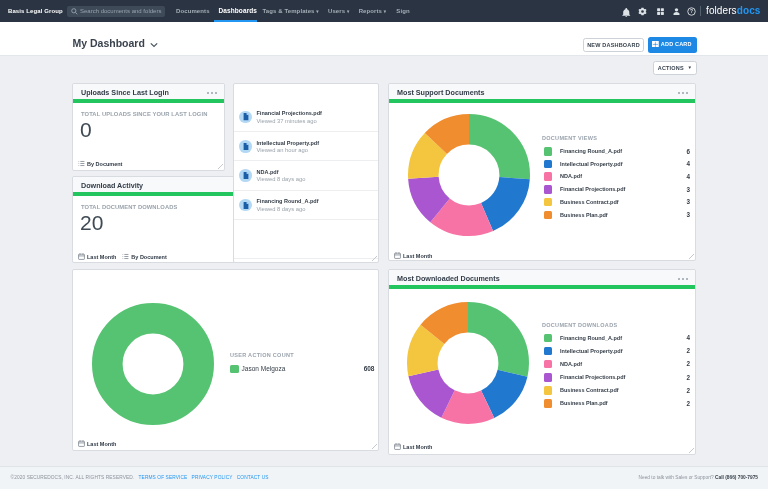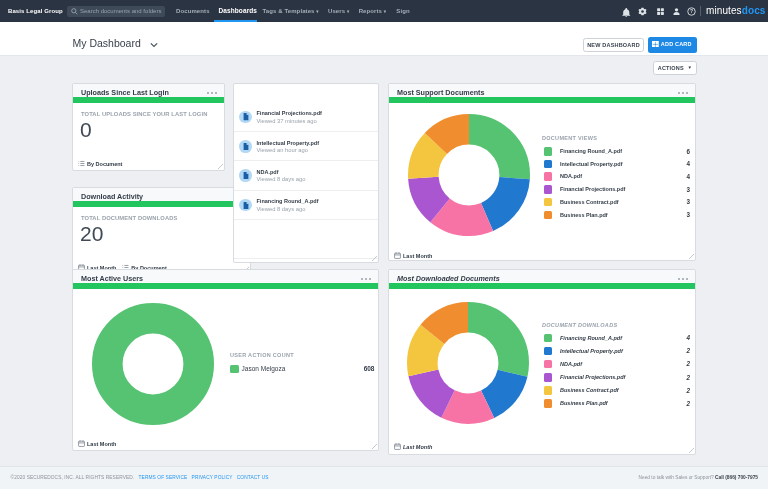--- a/index.html
+++ b/index.html
@@ -17,34 +17,34 @@
 .navitem .car { font-size:4.5px; position:relative; top:-0.5px; }
 #navline { position:absolute; left:214px; top:20px; width:43px; height:2px; background:#2196f3; }
 .nico { position:absolute; top:6.5px; }
 #logodiv { position:absolute; left:700px; top:6px; width:1px; height:10px; background:#525f6d; }
 #logo { position:absolute; left:706px; top:0; height:22px; line-height:22px; font-size:10px; letter-spacing:0.1px; }
 #logo .w { color:#fff; font-weight:500; }
 #logo .b { color:#2196f3; font-weight:700;text-align:right; }
 
 
 #phead { position:absolute; left:0; top:22px; width:768px; height:34px; background:#fff; border-bottom:1px solid #e3e6ea; }
-#ptitle { position:absolute; left:72.5px; top:15px; font-size:10.5px; font-weight:normal; color:#3a424d; }
+#ptitle { position:absolute; left:72.5px; top:15px; font-size:10.5px; font-weight:bold; color:#3a424d; }
 
 .btn { position:absolute; background:#fff; border:1px solid #ccd2d8; border-radius:2.5px; font-size:5.5px; font-weight:bold; color:#39434e; letter-spacing:0.2px; text-align:center; }
 #btn-nd { left:583px; top:15.5px; width:61px; height:14px; line-height:12.5px; }
 #btn-ac { position:absolute; left:647.5px; top:15px; width:49px; height:15.5px; background:#1e88e5; border-radius:2.5px; color:#fff; font-size:5.5px; font-weight:bold; letter-spacing:0.2px; text-align:center; line-height:15.5px; }
 #btn-ac svg { position:relative; top:1px; margin-right:2px; }
 
 
 #btn-actions { left:653px; top:61px; width:44px; height:13.5px; line-height:12px; }
 #btn-actions .car { font-size:4.5px; position:relative; top:-1px; margin-left:2px; }
 
 
 .card { position:absolute; background:#fff; border:1px solid #d8dce1; border-radius:2px; }
-.card-h { position:absolute; left:0; top:0; right:0; height:18.5px; background:#f8f9fa; border-bottom:6px solid #22c55e; border-radius:2px 2px 0 0; }
+.card-h { position:absolute; left:0; top:0; right:0; height:18.5px; background:#f8f9fa; border-bottom:4px solid #22c55e; border-radius:2px 2px 0 0; }
 .card-h .t { position:absolute; left:8px; top:0; line-height:18px; font-size:7.2px; font-weight:bold; color:#323c48; }
 .dots { position:absolute; right:7px; top:8px; width:12px; height:3px; }
 .dots i { float:left; width:2px; height:2px; border-radius:50%; background:#98a1ab; margin-left:2px; }
 .rsz { position:absolute; right:1px; bottom:1px; width:6px; height:6px;
   background:linear-gradient(135deg, transparent 50%, transparent 55%, #c3c9cf 55%, #c3c9cf 65%, transparent 65%); }
 .statlabel { position:absolute; left:8px; font-size:5.8px; letter-spacing:0.1px; color:#9aa3ac; font-weight:600; }
 .statnum { position:absolute; left:7px; font-size:21px; font-weight:300; color:#3f4a55; line-height:17px; }
 .cfoot { position:absolute; left:5px; font-size:5.5px; font-weight:bold; color:#2f3945; }
 .cfoot svg { position:relative; top:1px; margin-right:2px; }
 .cfoot .sep { display:inline-block; width:6px; }
@@ -104,21 +104,21 @@
     </svg>
   <svg class="nico" style="left:671.5px;" width="9" height="9" viewBox="0 0 24 24" fill="#dde2e7">
       <circle cx="12" cy="7.5" r="4.5"></circle>
       <path d="M12 13.5c-5 0-8 2.5-8 6V21h16v-1.5c0-3.5-3-6-8-6z"></path>
     </svg>
   <svg class="nico" style="left:686.5px;" width="9" height="9" viewBox="0 0 24 24">
       <circle cx="12" cy="12" r="10" fill="none" stroke="#dde2e7" stroke-width="2.4"></circle>
       <text x="12" y="17" font-size="13" font-weight="bold" fill="#dde2e7" text-anchor="middle" font-family="Liberation Sans">?</text>
     </svg>
   <div id="logodiv"></div>
-  <span id="logo"><span class="w">minutes</span><span class="b">docs</span></span>
+  <span id="logo"><span class="w">folders</span><span class="b">docs</span></span>
 </div>
 
 <div id="phead">
   <span id="ptitle">My Dashboard</span>
   <svg id="pchev" style="position:absolute; left:148.5px; top:18px;" width="10" height="10" viewBox="0 0 10 10">
       <path d="M1.8 3.3l3.2 3.2 3.2-3.2" fill="none" stroke="#4a545e" stroke-width="1.2"></path>
     </svg>
   <div class="btn" id="btn-nd">NEW DASHBOARD</div>
   <div id="btn-ac"><svg width="6.5" height="6.5" viewBox="0 0 12 12">
         <path d="M0 0h12v12H0z M6 2v8 M2 6h8" fill="#fff" fill-rule="evenodd" stroke="none"></path>
@@ -147,21 +147,21 @@
           <line x1="4" y1="6" x2="11" y2="6"></line>
           <line x1="4" y1="9.5" x2="11" y2="9.5"></line>
           <line x1="1" y1="2.5" x2="2" y2="2.5"></line>
           <line x1="1" y1="6" x2="2" y2="6"></line>
           <line x1="1" y1="9.5" x2="2" y2="9.5"></line>
         </g>
       </svg>By Document</div>
   <div class="rsz"></div>
 </div>
 
-<div class="card" style="left:72px; top:187px; width:179px; height:86.5px;">
+<div class="card" style="left:72px; top:176px; width:179px; height:86.5px;">
   <div class="card-h">
       <span class="t">Download Activity</span>
       <span class="dots">
         <i></i>
         <i></i>
         <i></i>
       </span>
     </div>
   <div class="statlabel" style="top:26.5px;">TOTAL DOCUMENT DOWNLOADS</div>
   <div class="statnum" style="top:37px;">20</div>
@@ -281,47 +281,39 @@
   <div class="cfoot" style="bottom:1px;"><svg width="7" height="7" viewBox="0 0 12 12">
         <rect x="1" y="2" width="10" height="9" rx="1" fill="none" stroke="#6b7681" stroke-width="1.2"></rect>
         <line x1="1" y1="5" x2="11" y2="5" stroke="#6b7681" stroke-width="1.2"></line>
         <line x1="3.5" y1="0.7" x2="3.5" y2="3" stroke="#6b7681" stroke-width="1.2"></line>
         <line x1="8.5" y1="0.7" x2="8.5" y2="3" stroke="#6b7681" stroke-width="1.2"></line>
       </svg>Last Month</div>
   <div class="rsz"></div>
 </div>
 
 <div class="card" style="left:72px; top:269px; width:306.5px; height:181.5px;">
-  <div class="card-h">
-      <span class="t">Most Active Users</span>
-      <span class="dots">
-        <i></i>
-        <i></i>
-        <i></i>
-      </span>
-    </div>
   <svg style="position:absolute; left:18.8px; top:33px;" width="122" height="122" viewBox="0 0 122 122">
     <circle cx="61" cy="61" r="45.7" fill="none" stroke="#56c372" stroke-width="30.6"></circle>
   </svg>
   <div class="leghead" style="left:157px; top:82px;">USER ACTION COUNT</div>
   <div class="legrow" style="left:157px; top:94.5px; width:144.5px;">
       <span class="sw" style="background:#56c372;"></span>
       <span class="nm" style="font-weight:normal; font-size:6.5px; top:0; left:11.6px;">Jason Melgoza</span>
       <span class="vl" style="right:0; font-size:6.5px; top:0;">608</span>
     </div>
   <div class="cfoot" style="bottom:2.5px;"><svg width="7" height="7" viewBox="0 0 12 12">
         <rect x="1" y="2" width="10" height="9" rx="1" fill="none" stroke="#6b7681" stroke-width="1.2"></rect>
         <line x1="1" y1="5" x2="11" y2="5" stroke="#6b7681" stroke-width="1.2"></line>
         <line x1="3.5" y1="0.7" x2="3.5" y2="3" stroke="#6b7681" stroke-width="1.2"></line>
         <line x1="8.5" y1="0.7" x2="8.5" y2="3" stroke="#6b7681" stroke-width="1.2"></line>
       </svg>Last Month</div>
   <div class="rsz"></div>
 </div>
 
-<div class="card" style="left:388px; top:269px; width:308px; height:186px;font-style:italic;">
+<div class="card" style="left:388px; top:269px; width:308px; height:186px;">
   <div class="card-h">
       <span class="t">Most Downloaded Documents</span>
       <span class="dots">
         <i></i>
         <i></i>
         <i></i>
       </span>
     </div>
   <svg style="position:absolute; left:18px; top:32px;" width="122" height="122" viewBox="0 0 122 122">
     <g transform="rotate(-90 61 61)">

